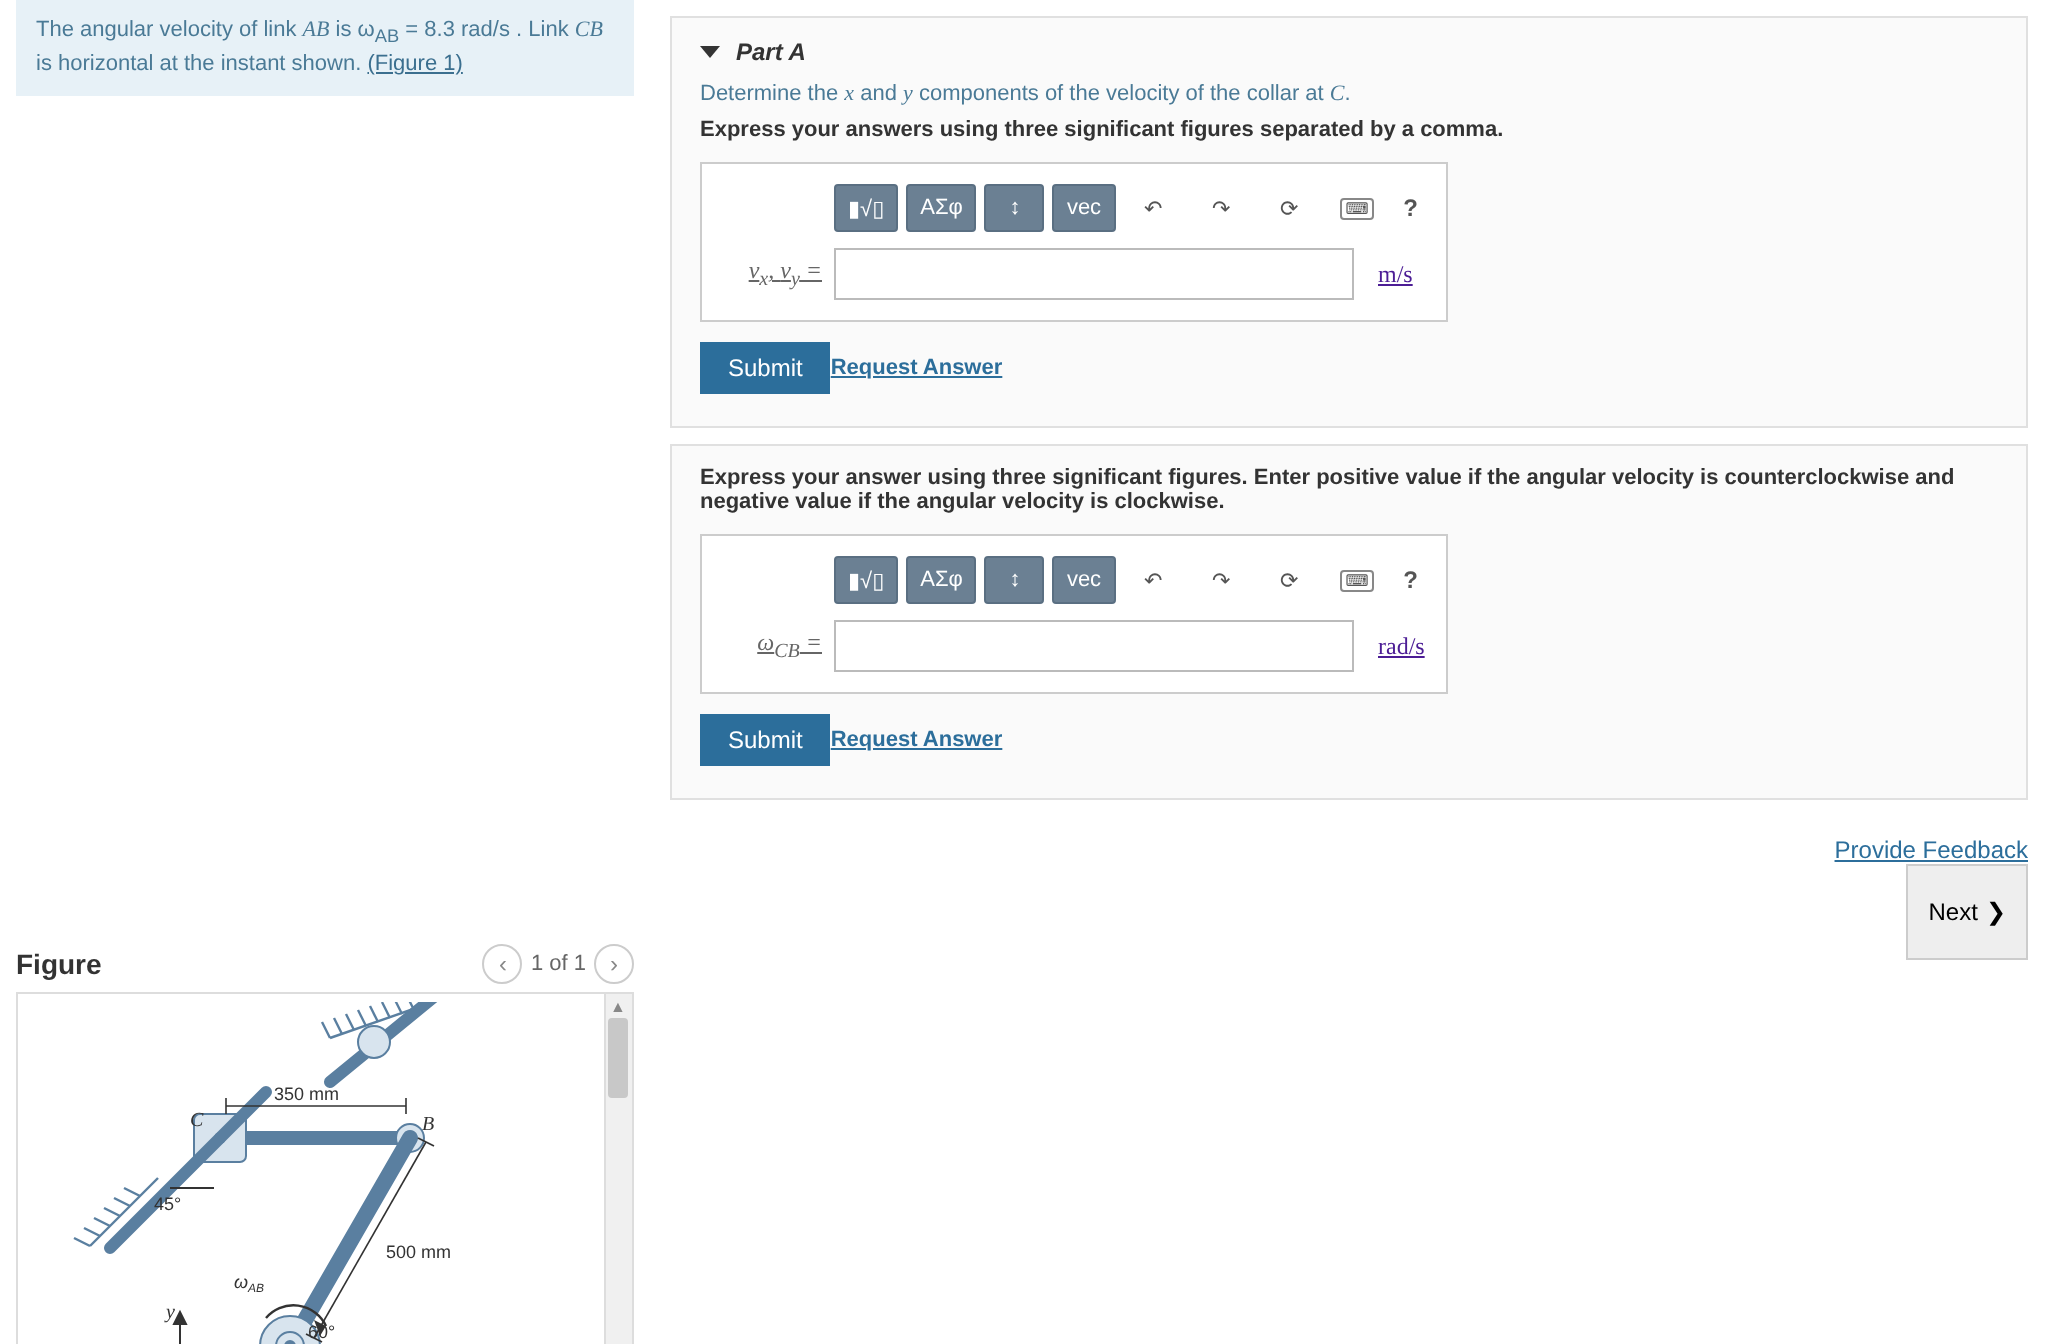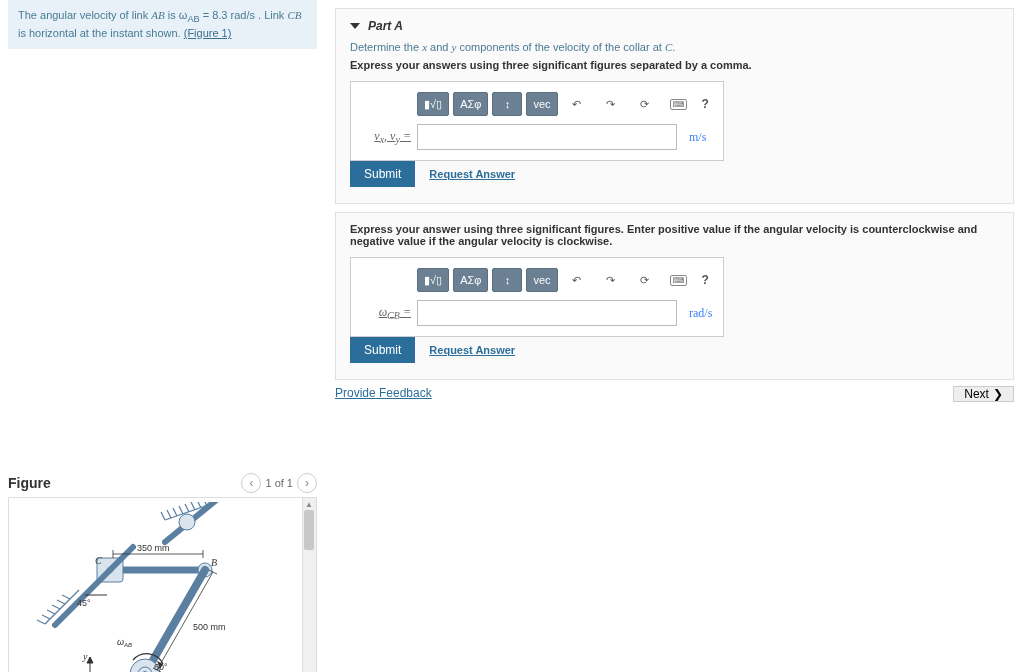--- a/index.html
+++ b/index.html
@@ -24,29 +24,29 @@
   .answer-box { border: 1px solid #ccc; background: #fff; display: inline-block; padding: 10px; }
   .toolbar { display: flex; align-items: center; gap: 4px; margin-left: 56px; margin-bottom: 8px; }
   .tool-btn { background: #6b8093; color: #fff; border: 1px solid #5a6f82; border-radius: 2px; height: 24px; min-width: 30px; display: flex; align-items: center; justify-content: center; font-size: 11px; cursor: pointer; padding: 0 6px; }
   .tool-btn.light { background: transparent; color: #555; border: none; }
   .help-q { font-weight: bold; color: #555; padding: 0 4px; cursor: pointer; }
   .kbd-icon { border:1px solid #888; font-size:8px; padding:0 2px; border-radius:2px; }
 
   .input-row { display: flex; align-items: center; gap: 6px; }
   .var-label { font-family: "Times New Roman", serif; font-style: italic; width: 50px; text-align: right; color: #666; font-size: 12px; text-decoration: underline; }
   .answer-input { width: 260px; height: 26px; border: 1px solid #bbb; padding: 2px 4px; }
-  .unit-label { font-family: "Times New Roman", serif; color: #3b82f6; margin-left: 6px; }
-
-  .submit-row { display:flex; align-items:center; gap: 14px; }
+  .unit-label { font-family: "Times New Roman", serif; color: #4c1d95; margin-left: 6px; text-decoration: underline; }
+
+  .submit-row { margin-top: 10px; display:flex; align-items:center; }
   .submit-btn { background: #2c6e9b; color: #fff; border: none; padding: 6px 14px; font-size: 12px; cursor: pointer; }
   .req-link { color: #2c6e9b; font-weight: bold; font-size: 11px; text-decoration: underline; cursor: pointer; }
 
-  .footer-row { display:flex; justify-content: space-between; align-items:flex-start; margin-top: 6px; }
+  .footer-row { display:flex; justify-content: space-between; align-items:flex-end; margin-top: 18px; flex-direction: column; }
   .feedback-link { color: #2c6e9b; font-size: 12px; text-decoration: underline; cursor: pointer; }
-  .next-btn { background: #eee; border: 1px solid #ccc; padding: 0 10px; font-size: 12px; cursor: pointer; display:flex; align-items:center; gap:4px; }
+  .next-btn { background: #eee; border: 1px solid #ccc; padding: 16px 10px; font-size: 12px; cursor: pointer; display:flex; align-items:center; gap:4px; }
 
   .figure-header { display:flex; justify-content: space-between; align-items:center; margin-top: 420px; padding: 4px 0; }
   .figure-title { font-weight: bold; font-size: 14px; }
   .pager { display:flex; align-items:center; gap:4px; }
   .page-btn { width: 20px; height: 20px; border: 1px solid #ccc; border-radius: 10px; background:#fff; display:flex; align-items:center; justify-content:center; color:#888; cursor:pointer; }
   .page-text { font-size: 11px; color:#666; }
 
   .figure-body { border:1px solid #ddd; height: 215px; position:relative; overflow:hidden; background:#fff; }
   .figure-body .scroll-track { position:absolute; right:0; top:0; bottom:0; width:14px; background:#f0f0f0; border-left:1px solid #ddd; }
   .figure-body .scroll-thumb { position:absolute; right:2px; top:12px; width:10px; height:40px; background:#c8c8c8; border-radius:2px; }

